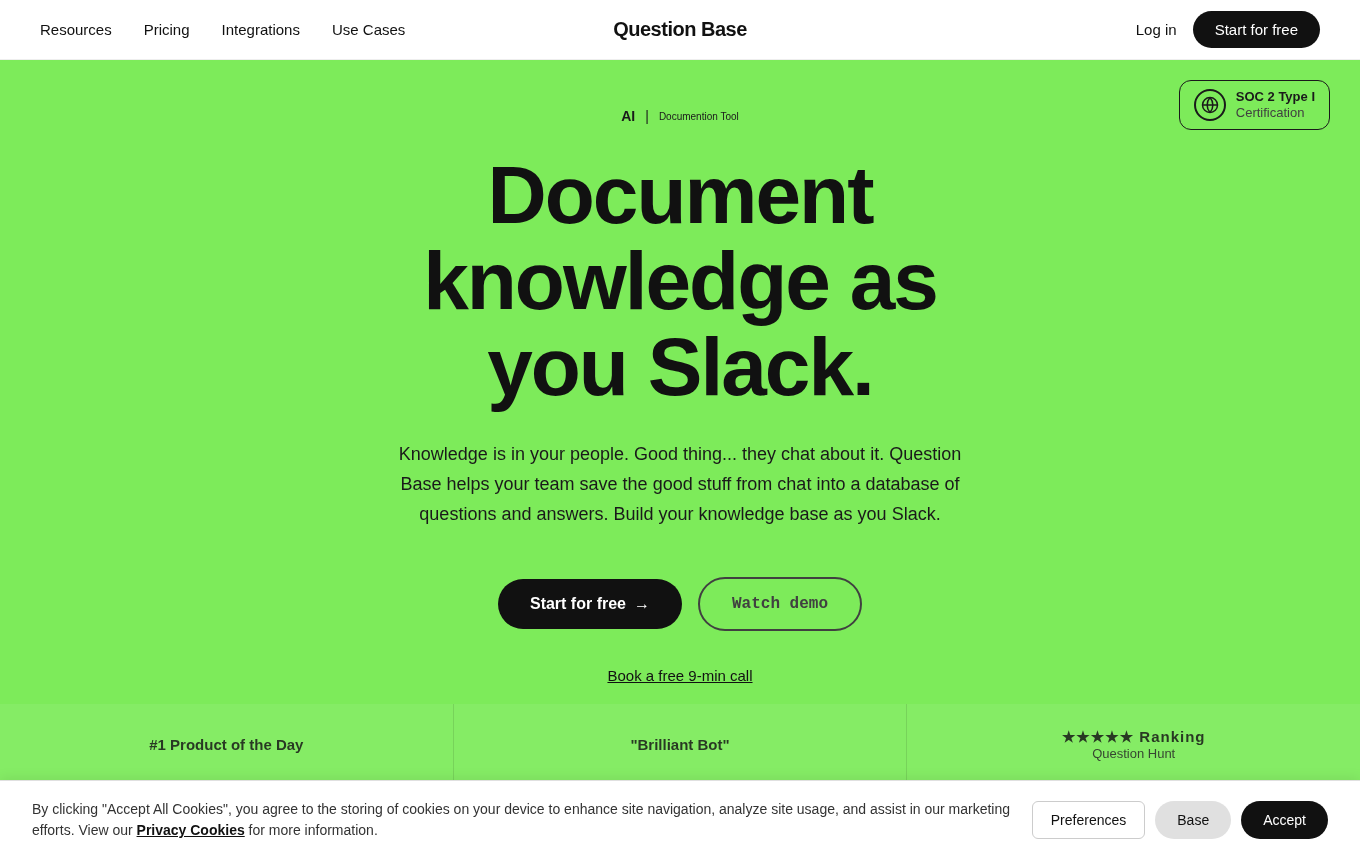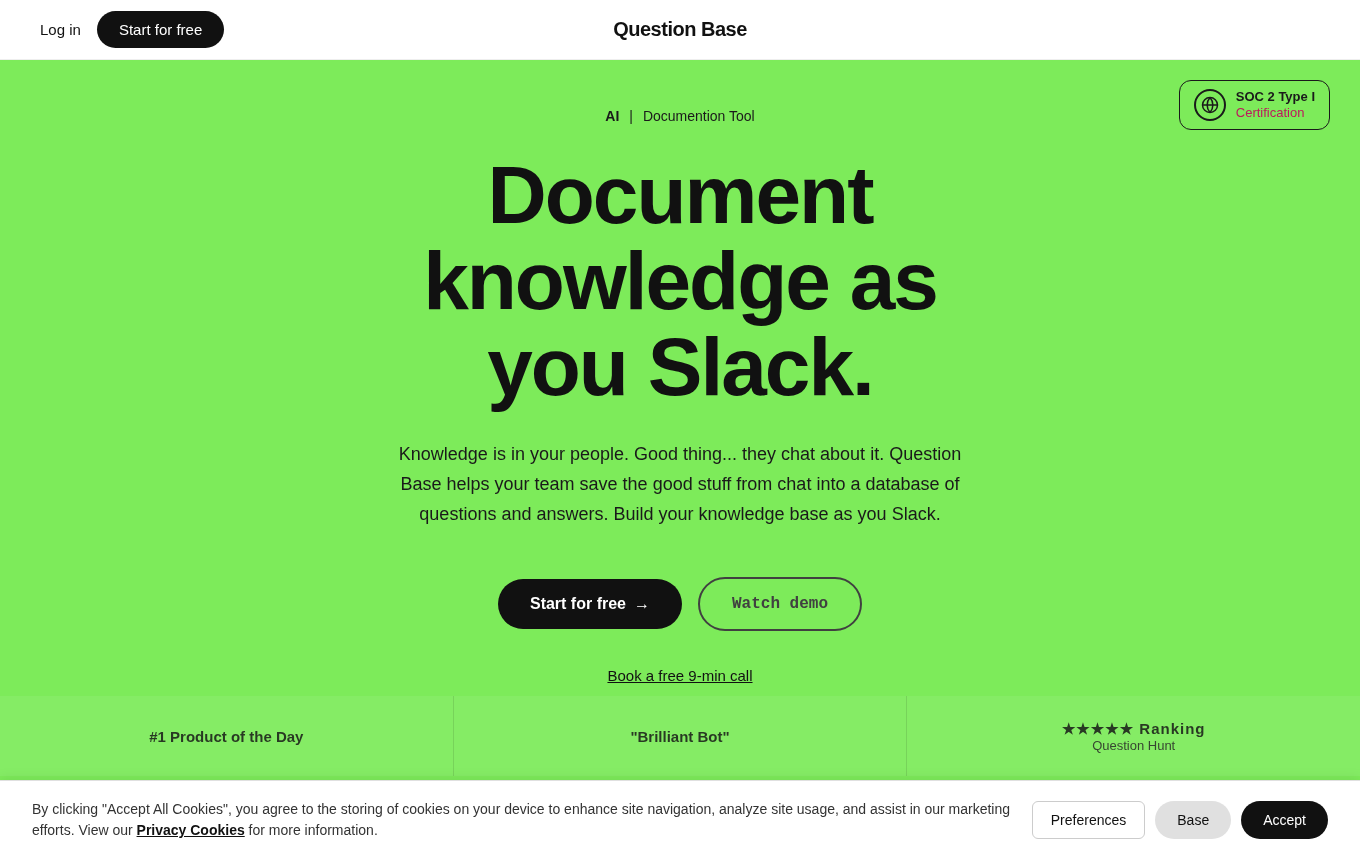--- a/index.html
+++ b/index.html
@@ -46,30 +46,30 @@
       padding: 8px 14px; background: transparent;
       cursor: pointer;
     }
     .soc-icon {
       width: 32px; height: 32px; border: 2px solid #1a1a1a; border-radius: 50%;
       display: flex; align-items: center; justify-content: center;
       font-size: 14px; color: #1a1a1a; flex-shrink: 0;
     }
     .soc-text { display: flex; flex-direction: column; }
     .soc-text-main { font-size: 13px; font-weight: 700; color: #1a1a1a; line-height: 1.2; }
-    .soc-text-sub { font-size: 13px; font-weight: 400; color: #be185d; line-height: 1.2; }
+    .soc-text-sub { font-size: 13px; font-weight: 400; color: #404040; line-height: 1.2; }
 
     
     .ai-badge {
       display: flex; align-items: center; gap: 8px;
       font-size: 14px; color: #1a1a1a; margin-bottom: 28px; margin-top: 8px;
     }
     .ai-badge .ai-label { font-weight: 700; font-size: 14px; }
     .ai-badge .divider { color: #1a1a1a; margin: 0 2px; }
-    .ai-badge .tool-label { font-size: 14px; text-align: center; }
+    .ai-badge .tool-label { font-size: 10px; text-align: center; }
 
     
     .hero-heading {
       font-size: 82px; font-weight: 800; color: #111;
       text-align: center; line-height: 1.05; letter-spacing: -2px;
       margin-bottom: 30px;
     }
 
     
     .hero-sub {
@@ -92,21 +92,21 @@
     }
 
     
     .book-link {
       font-size: 15px; color: #111; text-decoration: underline;
       cursor: pointer; margin-bottom: 40px;
     }
 
     
     .bottom-cards {
-      position: absolute; bottom: 8px; left: 0; right: 0;
+      position: absolute; bottom: 0; left: 0; right: 0;
       display: flex; justify-content: center; gap: 0;
       overflow: hidden; opacity: 0.85;
     }
     .bottom-card {
       flex: 1; min-height: 80px;
       display: flex; flex-direction: column; align-items: center; justify-content: center;
       padding: 16px 20px;
       border-right: 1px solid rgba(0,0,0,0.12);
       background: rgba(255,255,255,0.08);
     }
@@ -146,20 +146,26 @@
     .btn-accept {
       background: #111; color: #fff; border: none;
       border-radius: 20px; padding: 10px 22px; font-size: 14px; font-weight: 500;
       cursor: pointer;
     }
   </style>
 </head>
 <body>
 
 <nav class="navbar">
+  <div class="nav-left">
+    <a>Resources</a>
+    <a>Pricing</a>
+    <a>Integrations</a>
+    <a>Use Cases</a>
+  </div>
   <div class="nav-logo">Question Base</div>
   <div class="nav-right">
     <a class="nav-login">Log in</a>
     <button class="nav-cta">Start for free</button>
   </div>
 </nav>
 
 <section class="hero">
 
   <div class="soc-badge">

